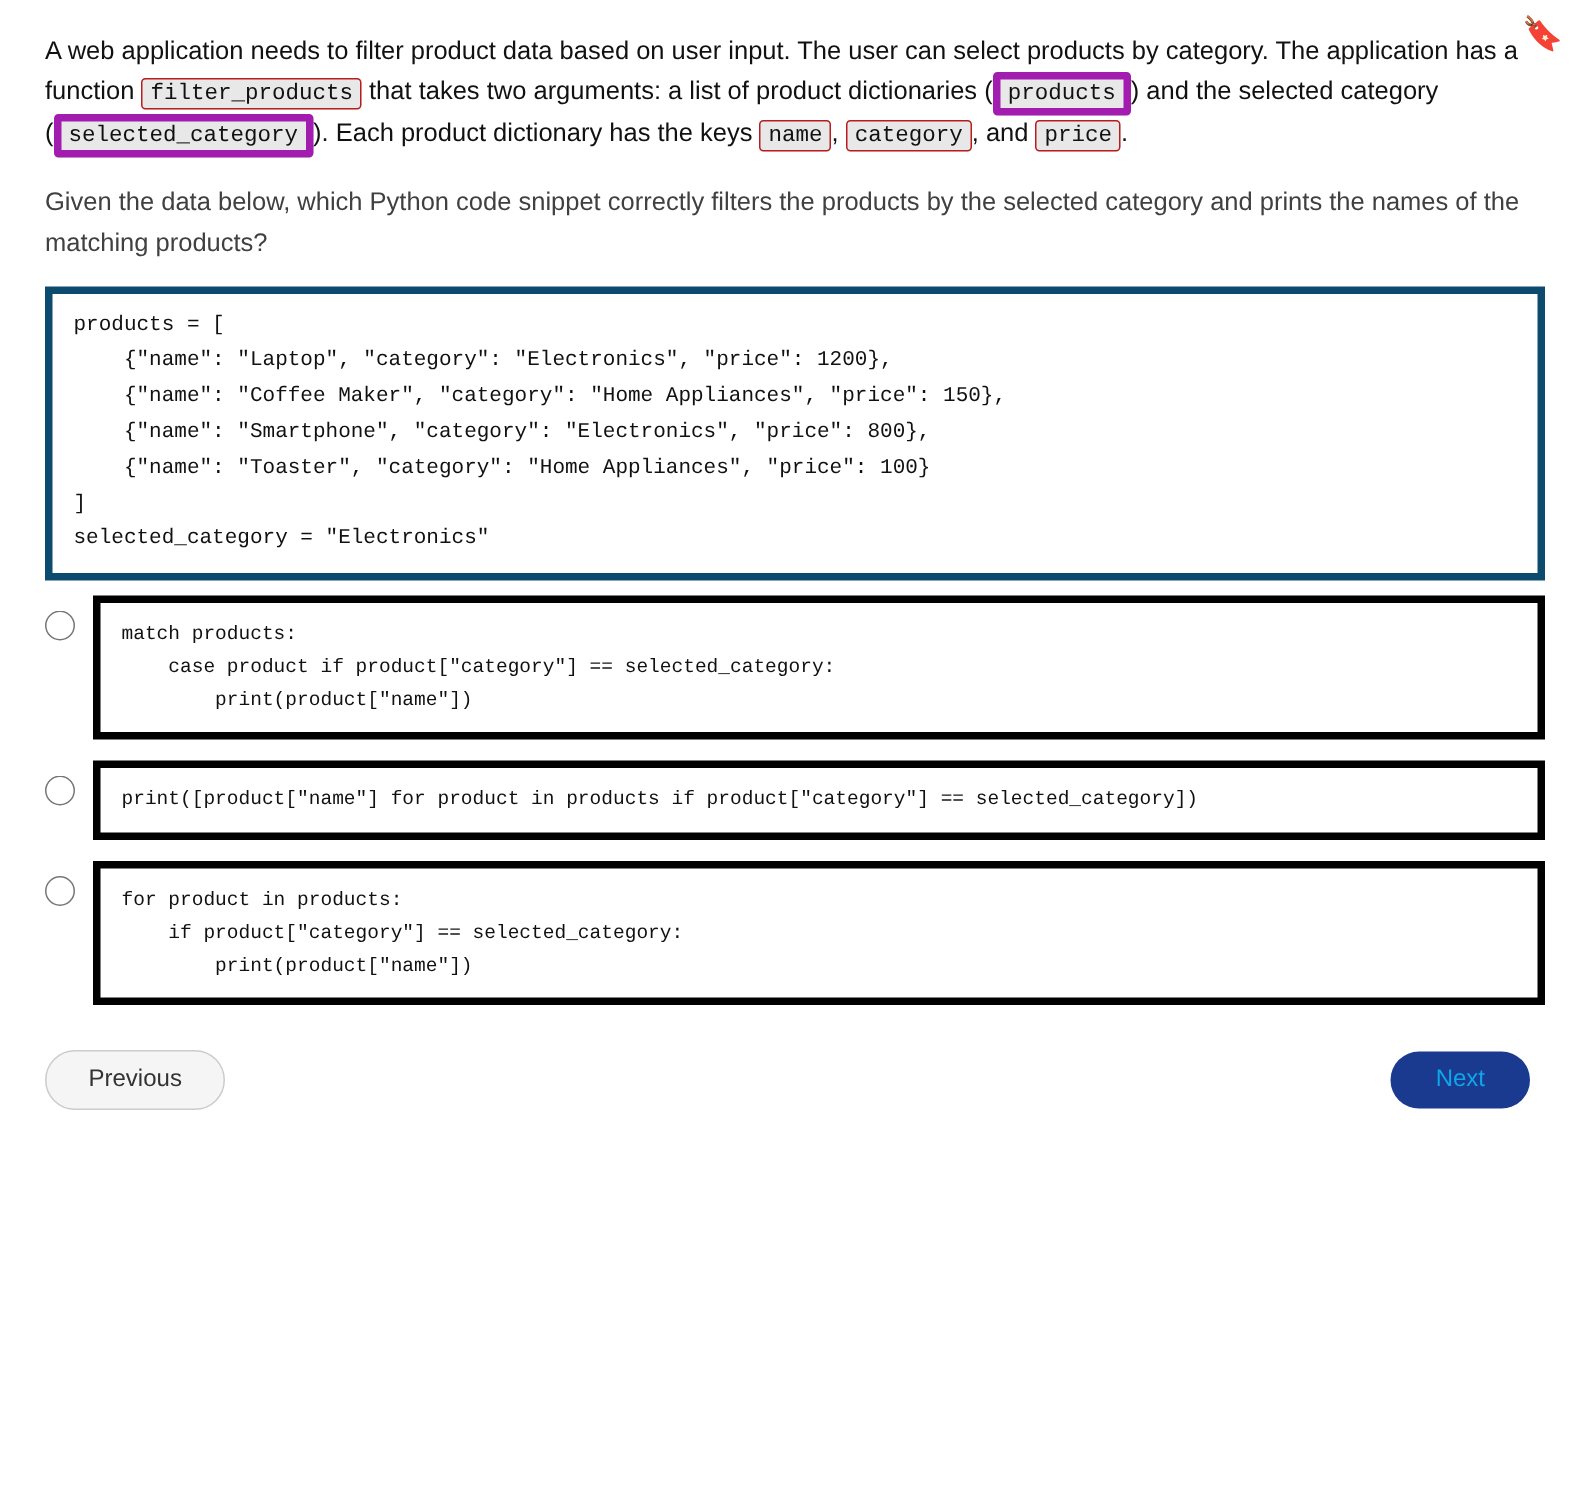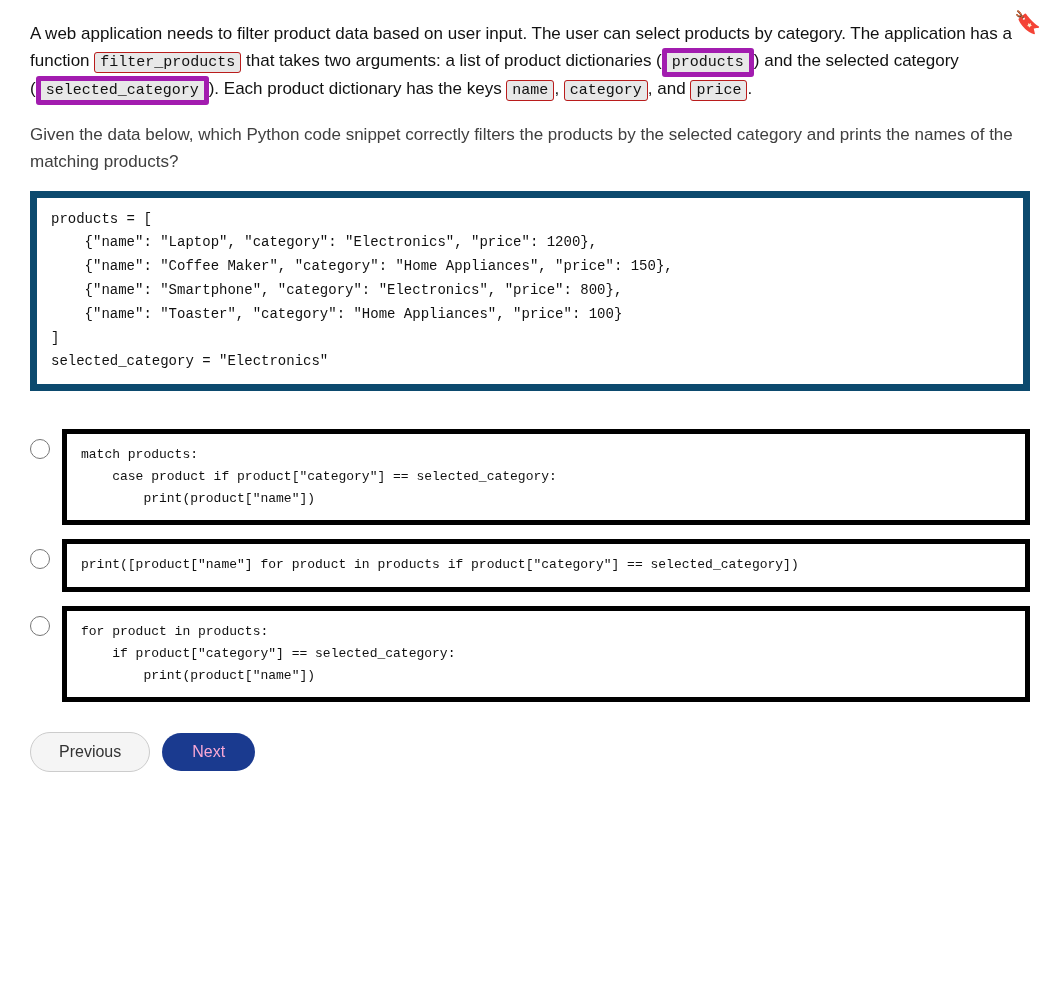--- a/index.html
+++ b/index.html
@@ -61,28 +61,28 @@
     }
 
     .question-text2 {
       font-size: 17px;
       line-height: 1.6;
       color: #404040;
       margin-bottom: 15px;
     }
 
     .code-block {
-      border: 7px solid #0c4a6e;
+      border: 5px solid #0c4a6e;
       background: #fff;
       padding: 10px 14px;
       font-family: 'Courier New', monospace;
       font-size: 14px;
       line-height: 1.7;
       color: #111;
-      margin-bottom: 38px;
+      margin-bottom: 10px;
       white-space: pre;
     }
 
     .options-container {
       display: flex;
       flex-direction: column;
       gap: 14px;
       margin-bottom: 30px;
     }
 
@@ -108,21 +108,21 @@
       font-family: 'Courier New', monospace;
       font-size: 13px;
       line-height: 1.7;
       color: #111;
       flex: 1;
       white-space: pre;
     }
 
     .navigation-row {
       display: flex;
-      justify-content: flex-start;
+      justify-content: space-between;
       align-items: center;
       gap: 12px;
       padding-right: 10px;
       margin-top: 10px;
     }
 
     .btn-previous {
       background: #f5f5f5;
       border: 1px solid #ccc;
       border-radius: 20px;
@@ -132,21 +132,21 @@
       cursor: pointer;
       font-family: Arial, sans-serif;
     }
 
     .btn-next {
       background: #1a3a8f;
       border: none;
       border-radius: 20px;
       padding: 10px 30px;
       font-size: 16px;
-      color: #f9a8d4;
+      color: #0ea5e9;
       cursor: pointer;
       font-family: Arial, sans-serif;
     }
   </style>
 </head>
 <body>
 
 <div class="page-container">
 
   <div class="bookmark-icon">🔖</div>

